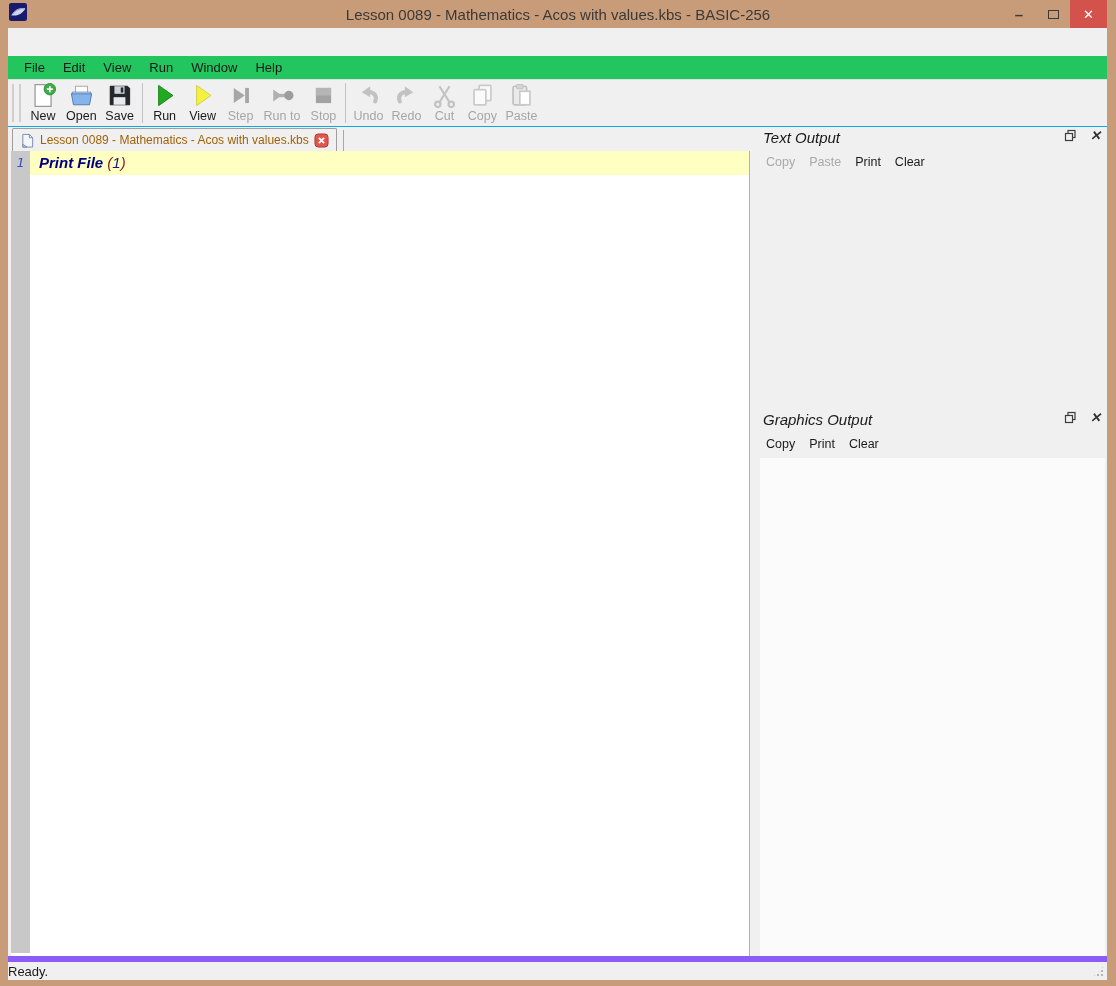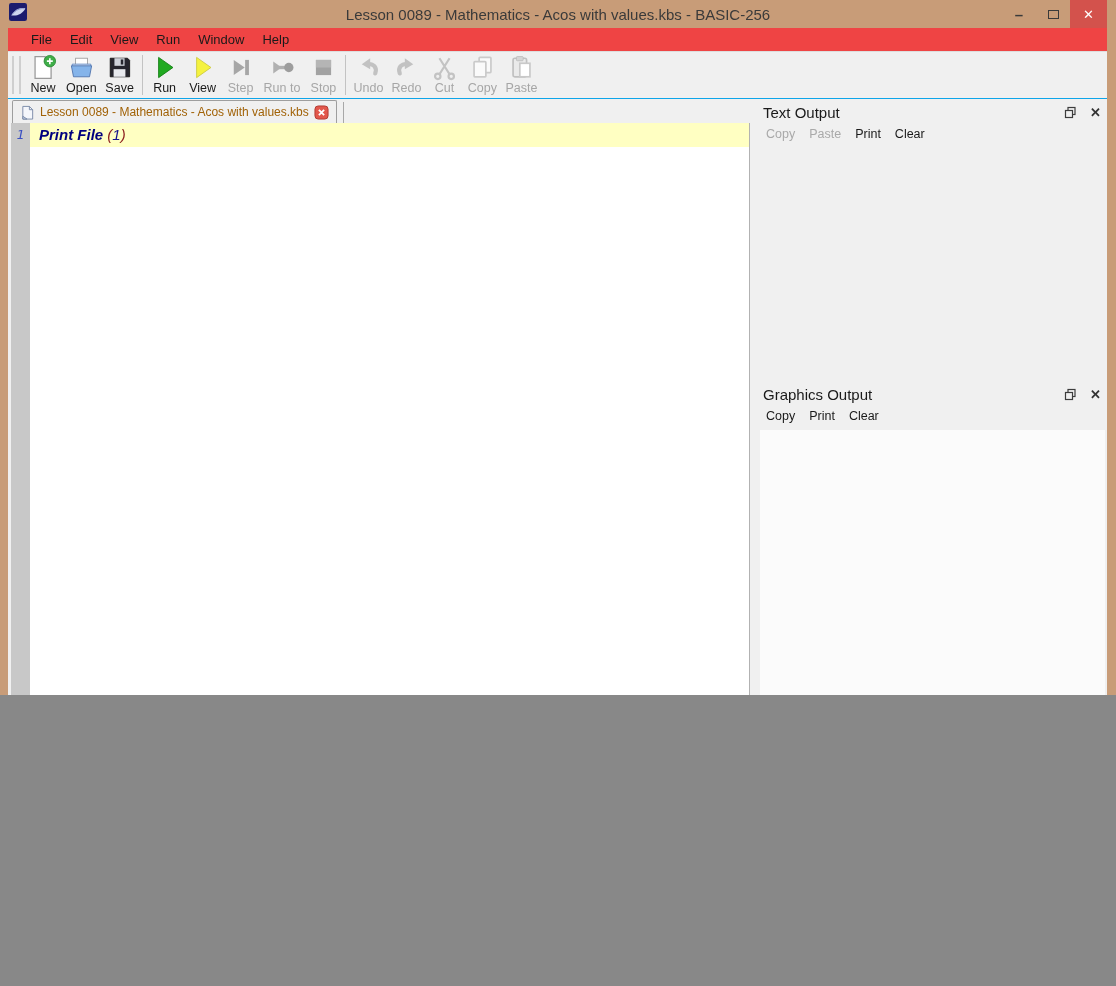--- a/index.html
+++ b/index.html
@@ -1,31 +1,31 @@
 <!DOCTYPE html>
 <html style="--tan: #c89c78; --closered: #d3524c; --hl: #ffffc2; --kw: #00007f; --paren: #8b1d1d; --num: #16168c; --lnum: #3a50c2;"><head>
 <meta charset="utf-8">
 <style>
   html,body{margin:0;padding:0;background:#888;}
   *{box-sizing:border-box;font-family:"Liberation Sans",sans-serif;}
-  .frame{position:relative;width:1116px;height:695px;background:var(--tan,#c89c78);overflow:hidden;}
+  .frame{position:relative;width:1116px;height:986px;background:var(--tan,#c89c78);overflow:hidden;}
   
   .titlebar{position:absolute;left:0;top:0;width:1116px;height:28px;display:flex;align-items:center;}
   .app-icon{position:absolute;left:9px;top:3px;width:18px;height:18px;}
   .app-icon svg{width:18px;height:18px;display:block;}
   .win-title{position:absolute;left:0;right:0;text-align:center;font-size:15px;color:#3a3a3a;}
   .win-controls{position:absolute;right:9px;top:0;height:28px;display:flex;align-items:stretch;}
   .wc{width:34px;display:flex;align-items:center;justify-content:center;font-size:13px;color:#3a3a3a;cursor:default;}
   .wc.min{font-size:15px;font-weight:bold;}
   .wc.max span{display:block;width:11px;height:9px;border:1.6px solid #3a3a3a;}
   .wc.close{width:37px;background:var(--closered,#d3524c);color:#fff;font-size:13px;}
   
   .client{position:absolute;left:8px;top:28px;width:1099px;height:952px;background:#f0f0f0;display:flex;flex-direction:column;}
   
-  .menubar{height:23px;display:flex;align-items:center;padding-left:14px;background:#ef4444;}
+  .menubar{height:23px;display:flex;align-items:center;padding-left:7px;background:#22c55e;margin-top:28px;}
   .menu-item{padding:2px 9px;font-size:13px;color:#1a1a1a;cursor:default;}
   
   .toolbar{height:48px;display:flex;align-items:stretch;background:#f0f0f0;border-top:1px solid #dedede;border-bottom:1px solid #0ea5e9;padding-left:4px;}
   .tb-handle{width:9px;margin:4px 3px 4px 0;border-left:2px solid #cfcfcf;border-right:2px solid #cfcfcf;}
   .tb-sep{width:1px;background:#c3c3c3;margin:3px 3px;}
   .tb-btn{min-width:38px;padding:2px 4px 1px;display:flex;flex-direction:column;align-items:center;justify-content:flex-start;cursor:default;}
   .tb-icon{width:27px;height:27px;display:block;}
   .tb-icon svg{width:27px;height:27px;display:block;}
   .tb-label{font-size:12.5px;color:#1a1a1a;margin-top:0px;white-space:nowrap;}
   .tb-btn.disabled .tb-label{color:#a6a6a6;}
@@ -48,21 +48,21 @@
   .code-lines{position:relative;}
   .code-line{display:flex;height:24px;line-height:24px;}
   .ln-num{width:19px;text-align:center;font-family:"DejaVu Sans Mono",monospace;font-style:italic;font-size:13px;color:var(--lnum,#3a50c2);flex:0 0 auto;}
   .ln-code{flex:1;padding-left:9px;font-family:"DejaVu Sans Mono",monospace;font-style:italic;font-size:15px;white-space:pre;}
   .ln-code.hl{background:var(--hl,#ffffc2);}
   .tok-keyword{color:var(--kw,#00007f);font-weight:bold;}
   .tok-paren{color:var(--paren,#8b1d1d);}
   .tok-number{color:var(--num,#16168c);}
   
   .dock{display:flex;flex-direction:column;background:#f0f0f0;min-height:0;}
-  .dock-header{height:24px;display:flex;align-items:center;padding:2px 6px 0 5px;}
+  .dock-header{height:24px;display:flex;align-items:flex-start;padding:2px 6px 0 5px;font-style:italic;}
   .dock-title{flex:1;font-size:15px;color:#1a1a1a;}
   .dock-icons{display:flex;align-items:center;gap:13px;}
   .float-icon svg{width:13px;height:13px;display:block;}
   .dock-close{font-size:13px;color:#333;font-weight:bold;line-height:13px;cursor:default;}
   .dock-btnrow{height:22px;display:flex;align-items:center;padding-left:8px;}
   .panel-btn{font-size:12.5px;color:#1a1a1a;margin-right:14px;cursor:default;}
   .panel-btn.disabled{color:#a9a9a9;}
   .txt-out-box{flex:1;margin:4px 3px 4px 2px;border:1px solid #8f8f8f;background:#fff;padding:5px 8px;overflow:hidden;}
   .txt-out{font-family:"DejaVu Sans Mono",monospace;font-style:italic;font-size:15px;color:#111;white-space:pre;}
   .gfx-area{flex:1;background:#fbfbfb;margin:3px 2px 0 2px;}

